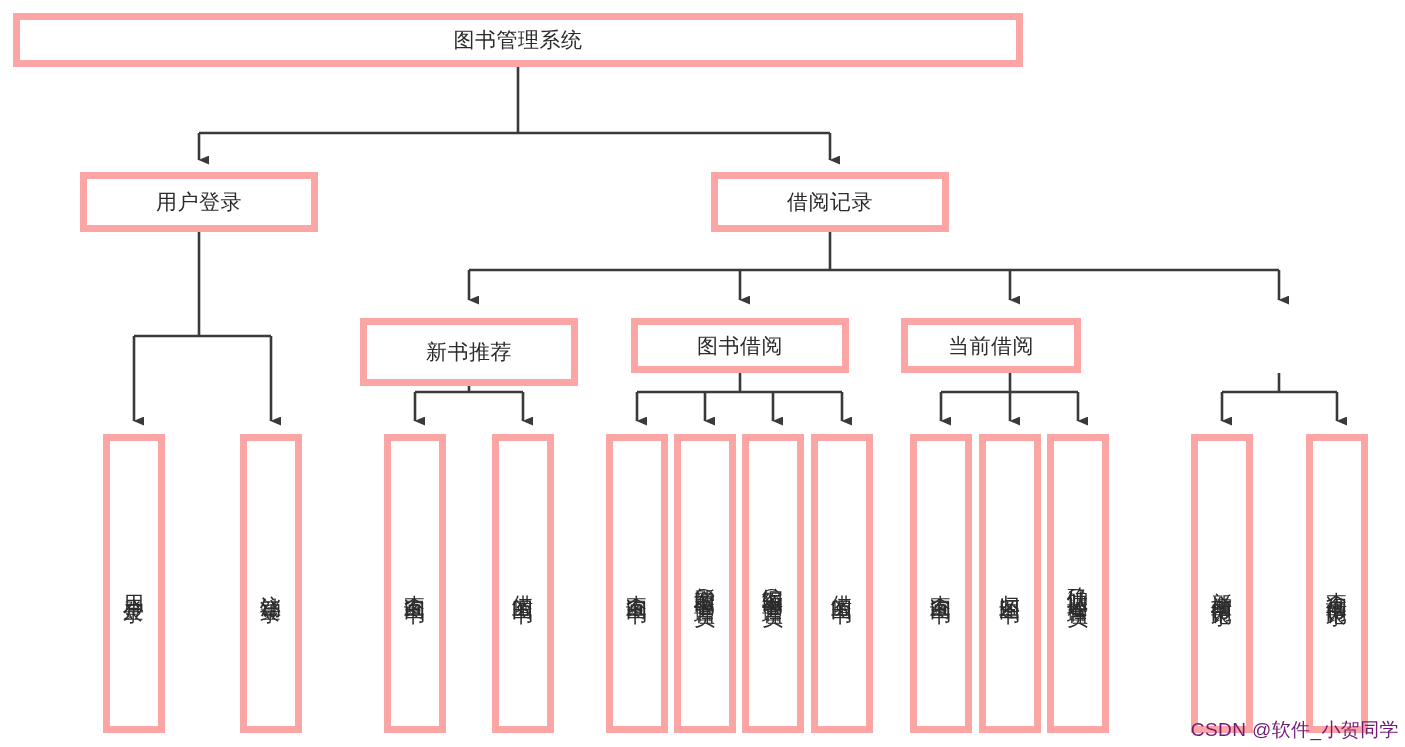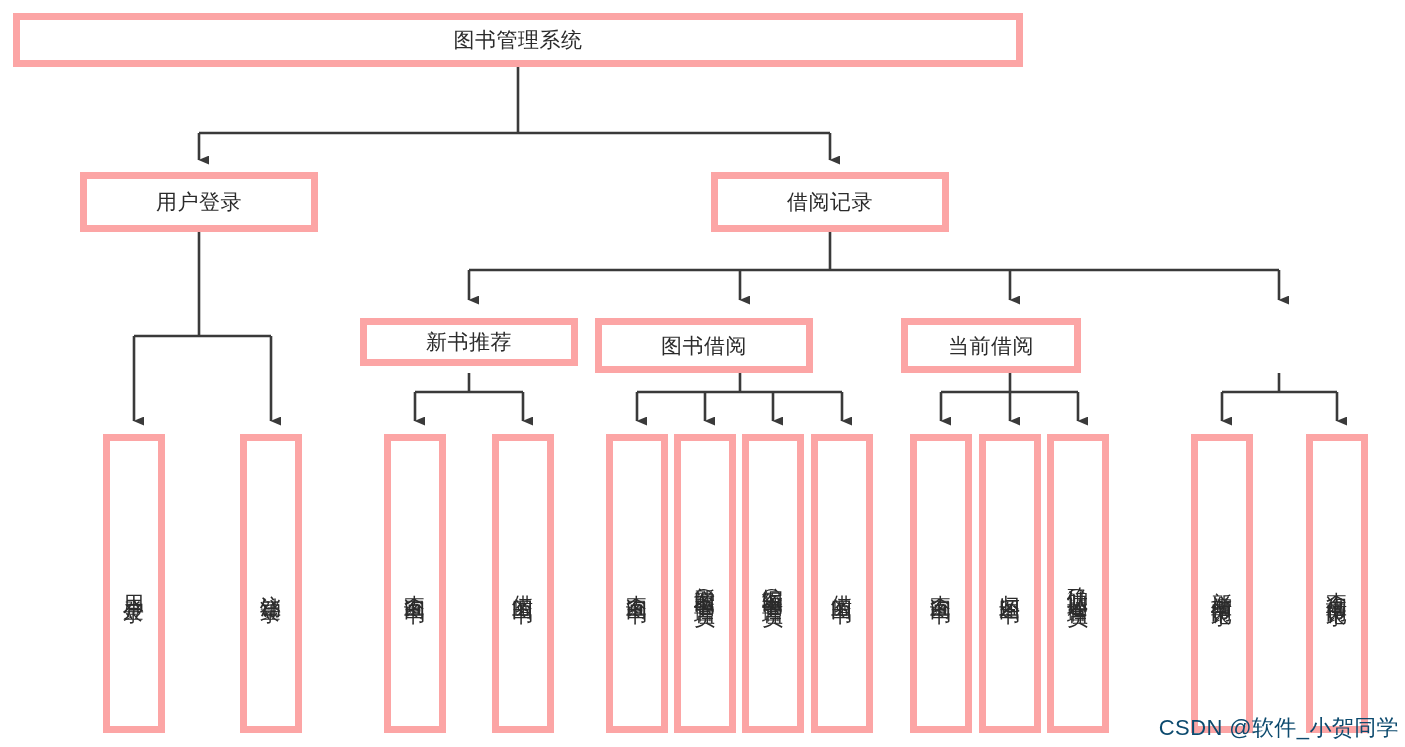--- a/index.html
+++ b/index.html
@@ -59,22 +59,22 @@
     text-orientation: upright;
     font-size: 21px;
     letter-spacing: 3px;
     line-height: 1.0;
     max-height: 100%;
   }
   .watermark {
     position: absolute;
     right: 6px;
     bottom: 4px;
-    font-size: 22px;
-    color: #0c4a6e;
+    font-size: 19px;
+    color: #701a75;
     letter-spacing: 0.4px;
     white-space: nowrap;
     font-family: "Liberation Sans", "DejaVu Sans", sans-serif;
   }
 </style>
 </head>
 <body>
 
 <div id="diagram-root">
 
@@ -135,24 +135,24 @@
     <span class="node-label">图书管理系统</span>
   </div>
 
   <div class="node horizontal" style="left:80px; top:172px; width:238px; height:60px;">
     <span class="node-label">用户登录</span>
   </div>
   <div class="node horizontal" style="left:711px; top:172px; width:238px; height:60px;">
     <span class="node-label">借阅记录</span>
   </div>
 
-  <div class="node horizontal" style="left:360px; top:318px; width:218px; height:48px;">
+  <div class="node horizontal" style="left:360px; top:318px; width:218px; height:68px;">
     <span class="node-label">新书推荐</span>
   </div>
-  <div class="node horizontal" style="left:595px; top:318px; width:218px; height:55px;">
+  <div class="node horizontal" style="left:631px; top:318px; width:218px; height:55px;">
     <span class="node-label">图书借阅</span>
   </div>
   <div class="node horizontal" style="left:901px; top:318px; width:180px; height:55px;">
     <span class="node-label">当前借阅</span>
   </div>
 
   <div class="node vertical" style="left:103px; top:434px; width:62px; height:299px;">
     <span class="node-label">用户登录</span>
   </div>
   <div class="node vertical" style="left:240px; top:434px; width:62px; height:299px;">

